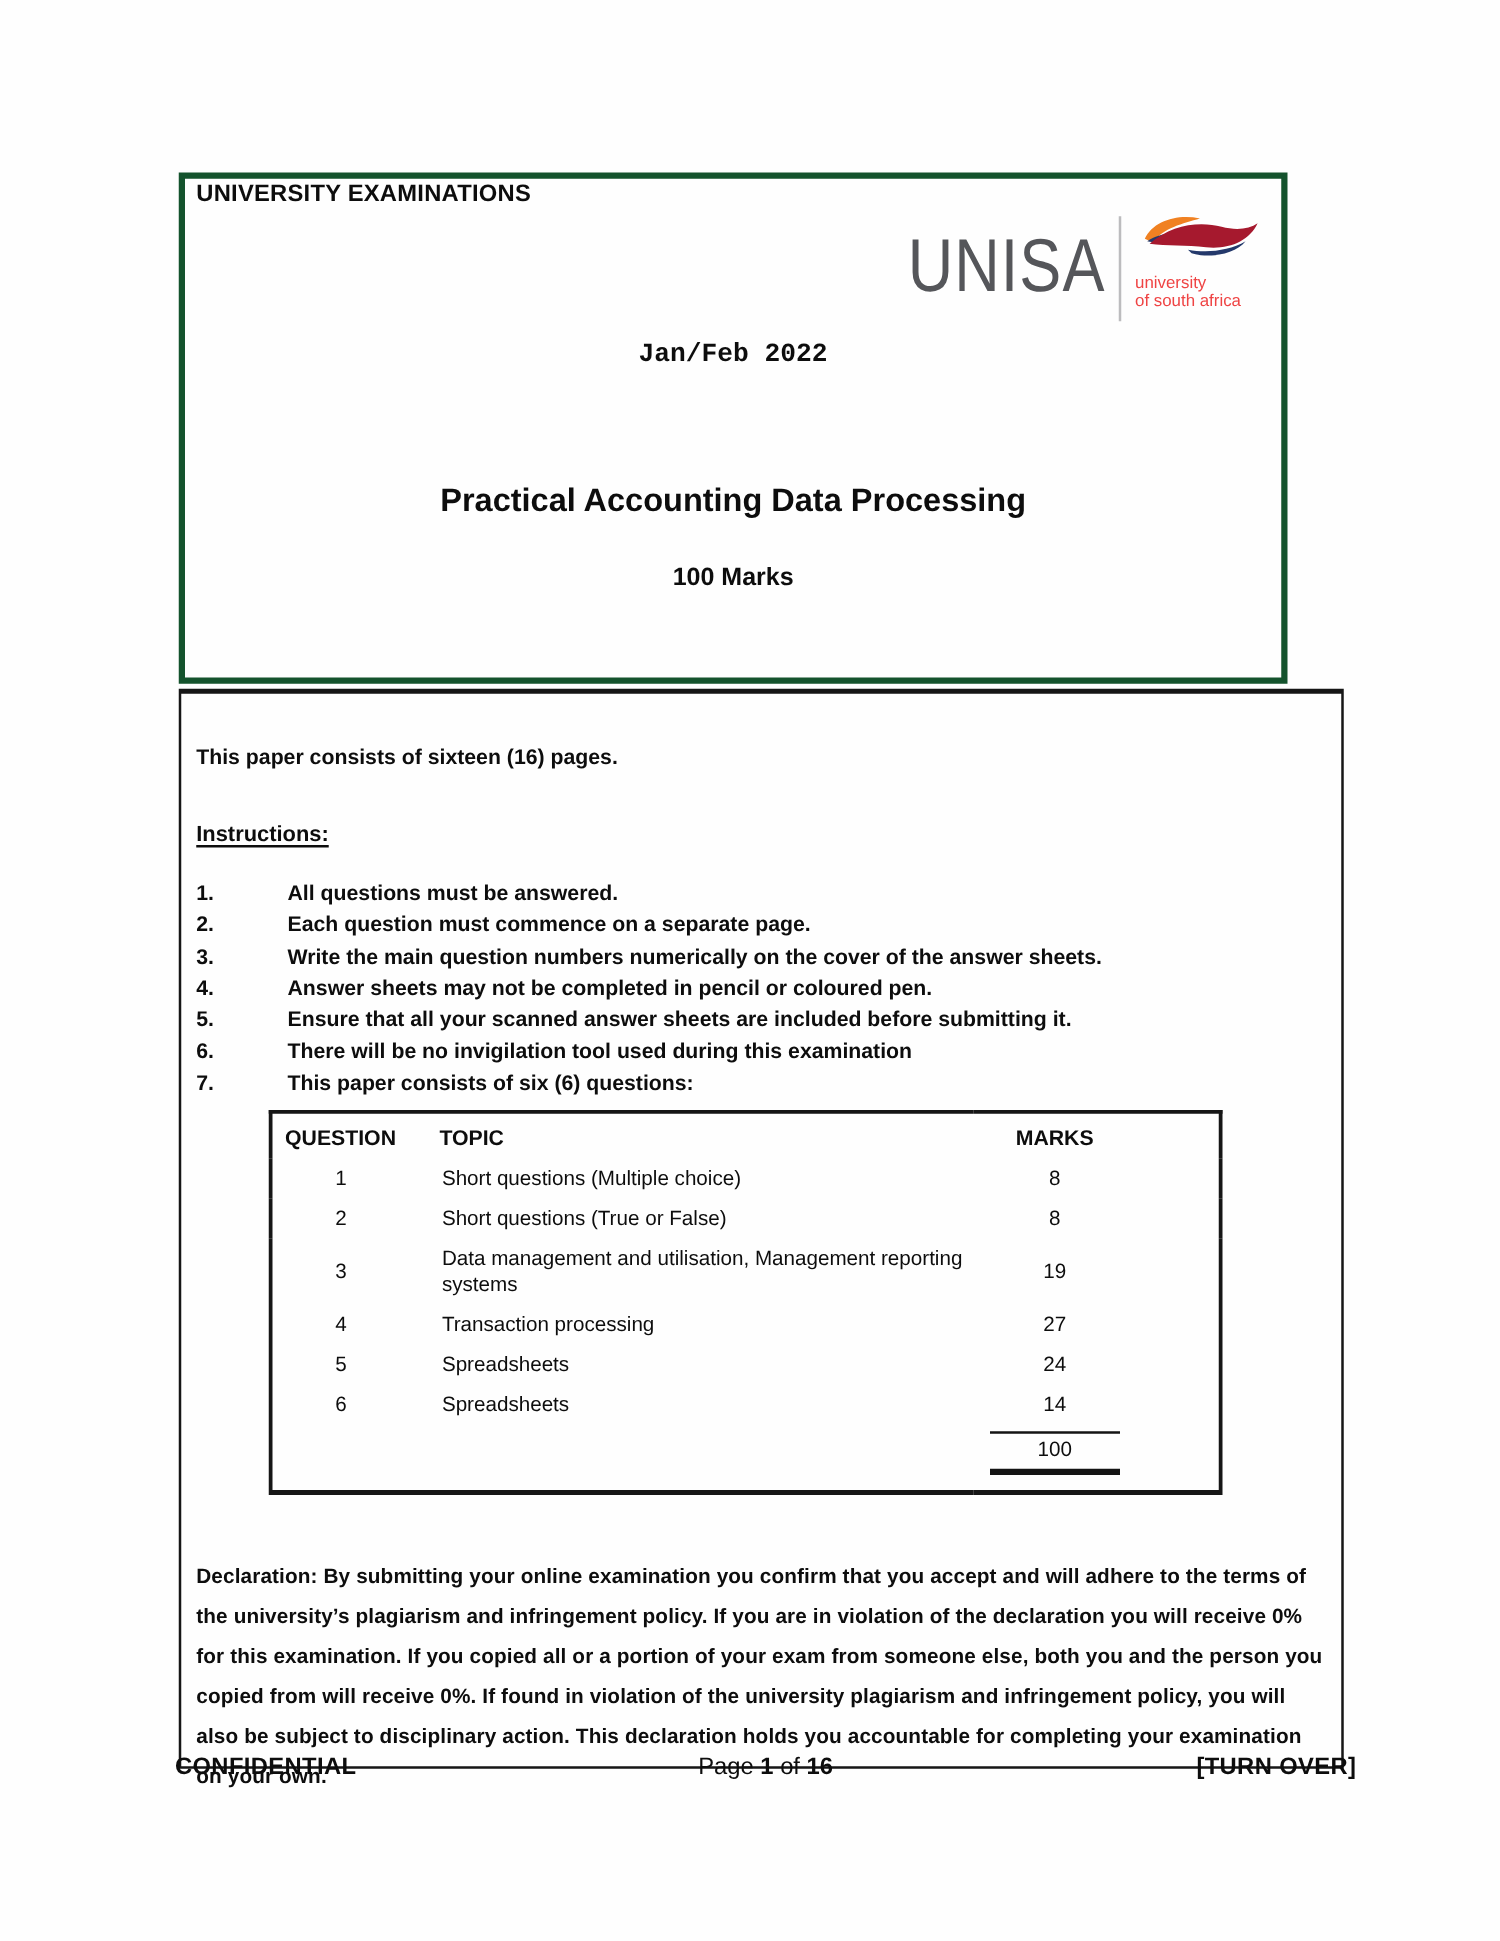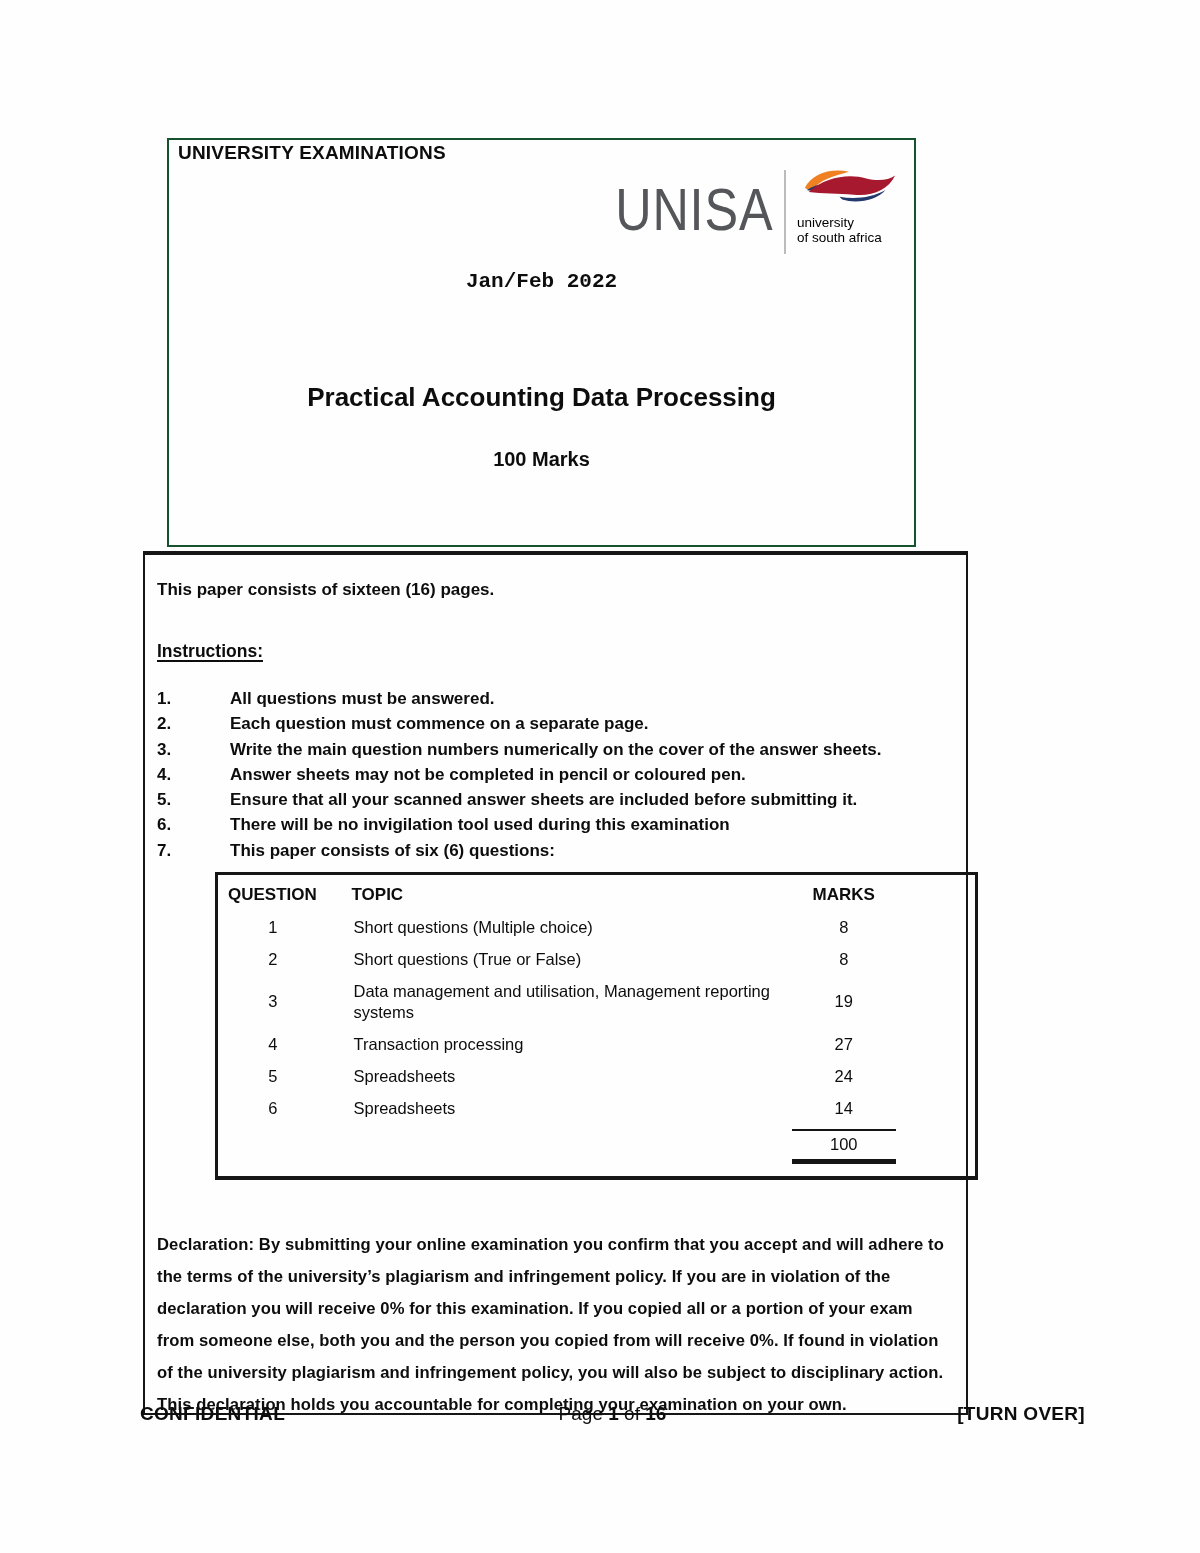--- a/index.html
+++ b/index.html
@@ -8,56 +8,55 @@
     width: 1200px; height: 1553px;
     font-family: "Liberation Sans", sans-serif;
     color: #0d0d0d;
     position: relative;
   }
   .page { position: relative; width: 1200px; height: 1553px; background: #fefefe; overflow: hidden; }
 
   
   .box-header {
     position: absolute; left: 143px; top: 138px;
-    width: 749px; height: 409px;
-    border: 2px solid #14532d;
-    margin-left: 24px;
+    width: 887px; height: 409px;
+    border: 5px solid #14532d;
   }
   .univ-label {
     position: absolute; left: 9px; top: 2px;
     font-size: 19px; font-weight: bold; letter-spacing: 0.2px;
   }
   .logo {
     position: absolute; top: 26px; right: 13px;
     display: flex; align-items: flex-start; gap: 11px;
   }
   .logo-wordmark {
     font-size: 60px; line-height: 60px; font-weight: normal;
     color: #55565a; letter-spacing: 1px;
     transform: scaleX(0.84); transform-origin: right center;
     margin-top: 14px;
   }
   .logo-divider { width: 2px; height: 84px; background: #bcbcbe; margin-top: 4px; }
   .logo-right { width: 104px; }
   .logo-flame { display: block; width: 104px; height: 48px; }
-  .logo-tagline { font-size: 13.5px; line-height: 14.5px; color: #000000; margin-top: 2px; }
+  .logo-tagline { font-size: 13.5px; line-height: 14.5px; color: #ef4444; margin-top: 2px; }
 
   .center-line { position: absolute; left: 0; width: 100%; text-align: center; font-weight: bold; }
   .session      { top: 130px; font-size: 21px; font-family: Liberation Mono, monospace; }
   .module-code  { top: 183px; font-size: 24px; }
   .module-title { top: 242px; font-size: 26px; }
   .marks-total  { top: 308px; font-size: 20px; }
   .duration     { top: 334px; font-size: 20px; }
 
   
   .box-body {
     position: absolute; left: 143px; top: 551px;
-    width: 825px; height: 864px;
+    width: 932px; height: 864px;
     border: 2px solid #161616; border-top-width: 4px;
-    padding: 0 12px;
+    padding: 16px 12px;
   }
   .pages-note { margin-top: 25px; font-size: 17px; font-weight: bold; }
   .instructions-heading {
     margin-top: 41px; font-size: 17.5px; font-weight: bold;
     text-decoration: underline; text-underline-offset: 3px;
     text-decoration-thickness: 2px;
     display: inline-block;
   }
   .instructions-list { margin-top: 24px; }
   .instruction-item { display: flex; line-height: 25.3px; font-size: 17px; font-weight: bold; }

